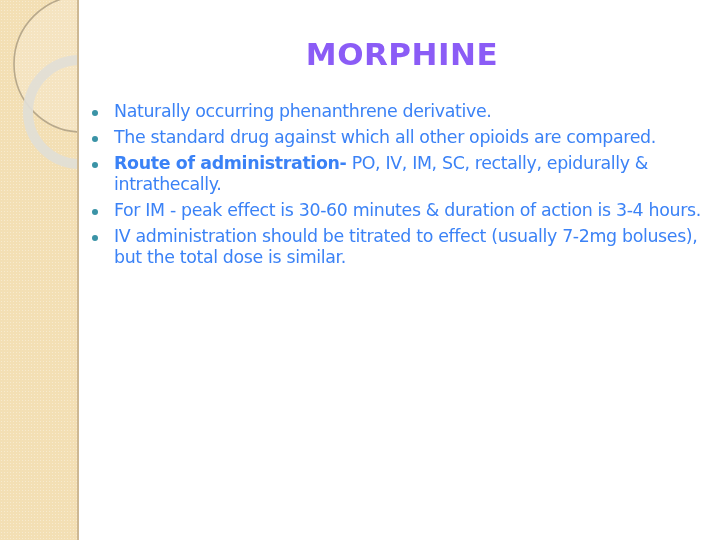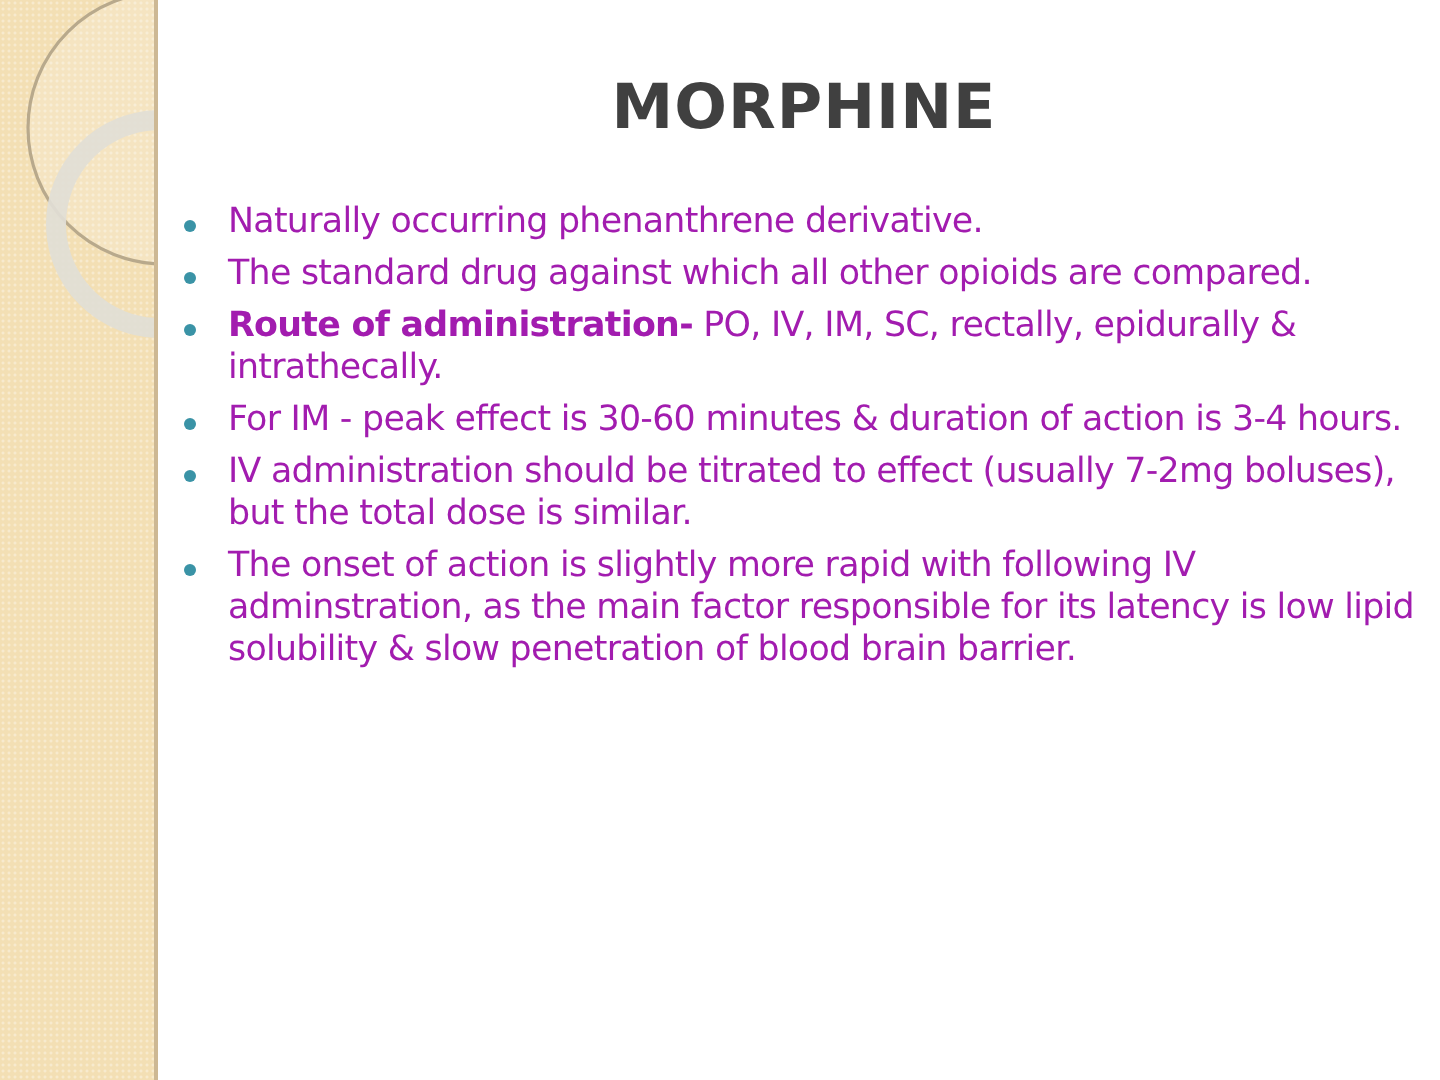--- a/index.html
+++ b/index.html
@@ -13,29 +13,29 @@
       background-color: #f3dfb4;
       background-image: radial-gradient(rgba(255,255,255,0.35) 0.6px, transparent 0.9px);
       background-size: 3px 3px;
       border-right: 2px solid #cdb894;
       overflow: hidden;
     }
     .deco { position: absolute; left: 0; top: 0; width: 120px; height: 200px; pointer-events: none; }
     .title {
       position: absolute; left: 84px; right: 0; top: 36px;
       text-align: center;
-      color: #404040;
+      color: #8b5cf6;
       font-family: "DejaVu Sans", "Liberation Sans", sans-serif;
       font-weight: bold; font-size: 31px; letter-spacing: 0.5px;
       margin: 0;
     }
     .content {
       position: absolute; left: 90px; top: 101px; width: 620px;
       margin: 0; padding: 0; list-style: none;
-      color: #a21caf;
+      color: #3b82f6;
       font-family: "DejaVu Sans", "Liberation Sans", sans-serif;
       font-size: 17.4px; line-height: 21px;
       letter-spacing: -0.35px;
     }
     .content li {
       position: relative; padding-left: 24px; margin-bottom: 5px;
     }
     .bullet {
       position: absolute; left: 2px; top: 9px;
       width: 6px; height: 6px; border-radius: 50%;
@@ -69,17 +69,13 @@
     <span class="b">Route of administration-</span><span> PO, IV, IM, SC, rectally, epidurally &amp; intrathecally.</span>
   </li>
   <li>
     <span class="bullet"></span>
     <span class="b"></span><span>For  IM - peak effect is 30-60 minutes &amp; duration of action is 3-4 hours.</span>
   </li>
   <li>
     <span class="bullet"></span>
     <span class="b"></span><span>IV administration should be titrated to effect (usually 7-2mg boluses), but the total dose is similar.</span>
   </li>
-  <li>
-    <span class="bullet"></span>
-    <span class="b"></span><span>The onset of action is slightly more rapid with following IV adminstration, as the main factor responsible for its latency is low lipid solubility &amp; slow penetration  of blood brain barrier.</span>
-  </li>
 </ul>
 
 </body></html>

